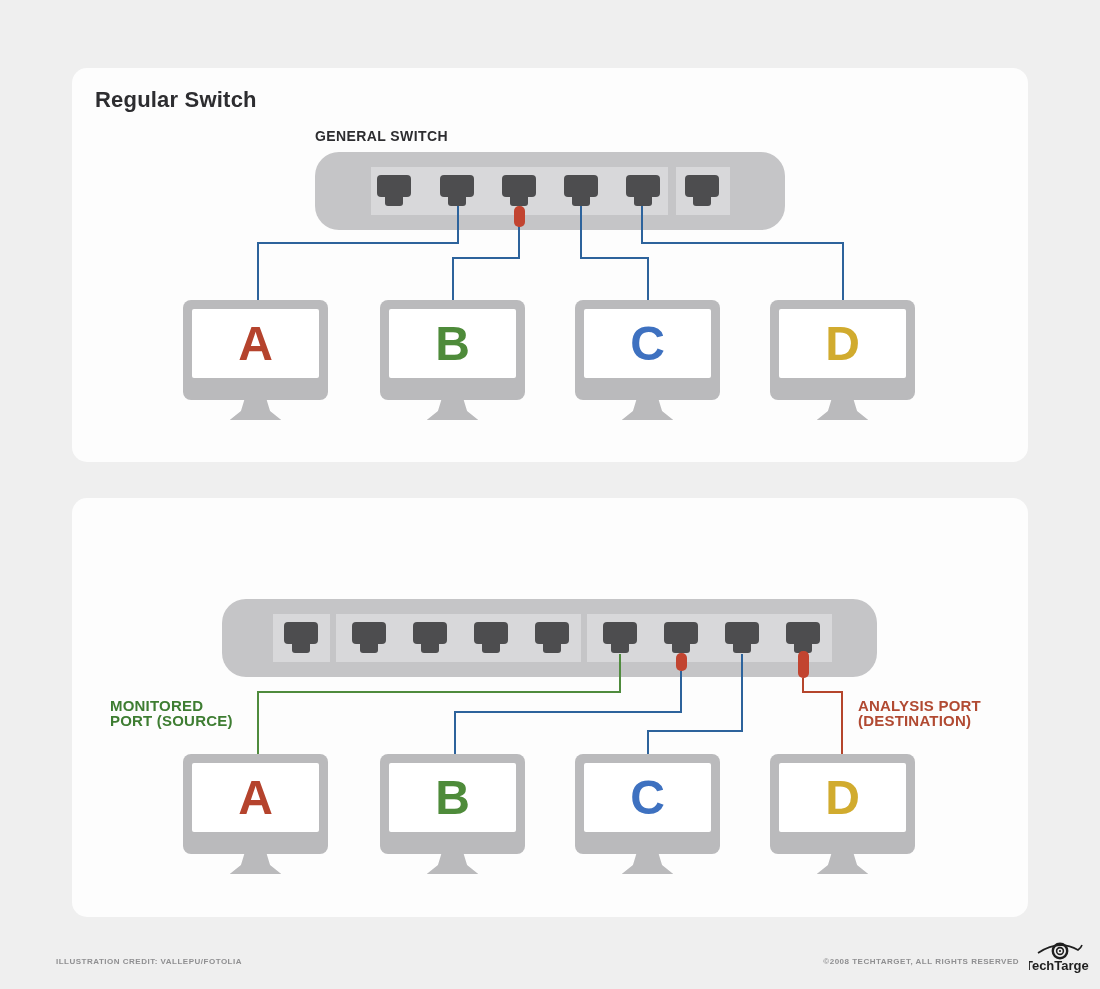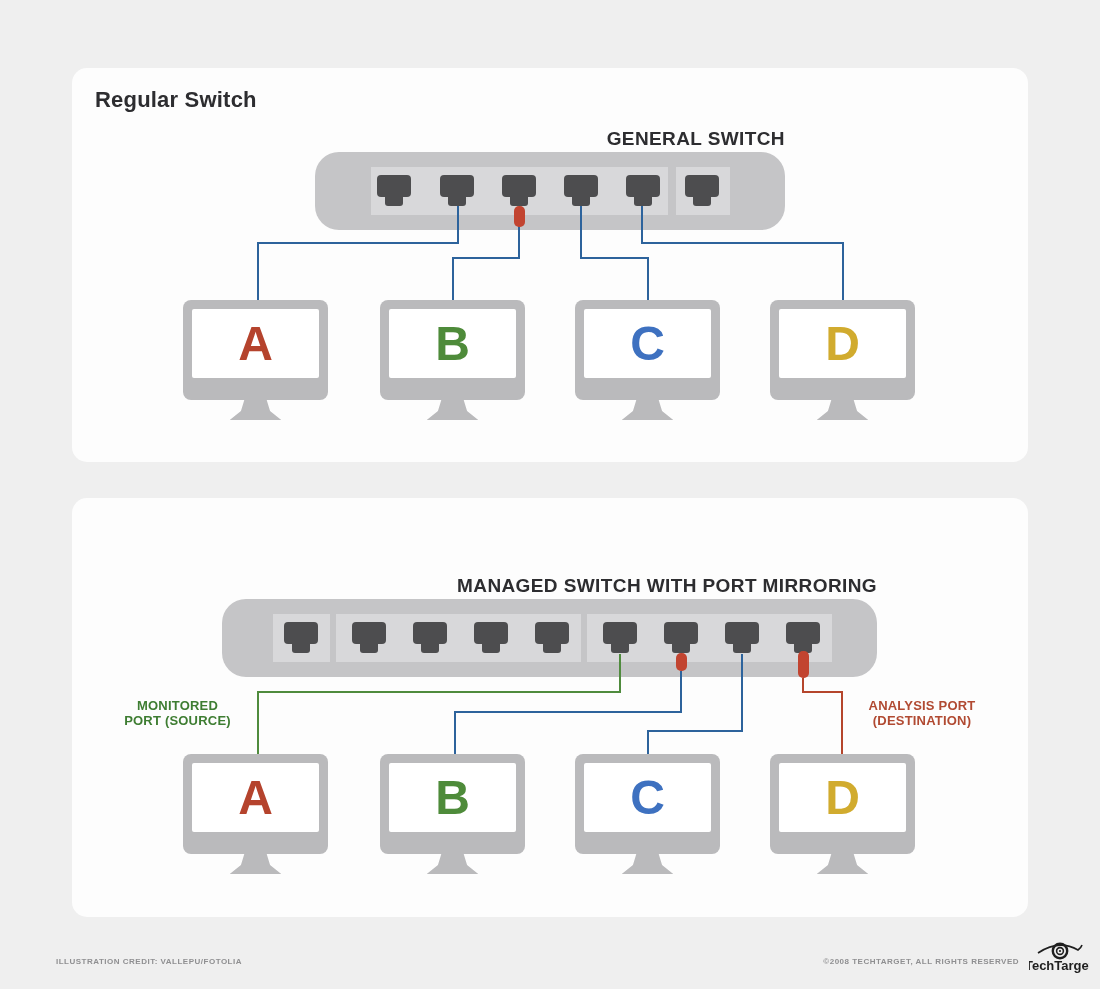--- a/index.html
+++ b/index.html
@@ -1,50 +1,49 @@
 <!DOCTYPE html>
 <html><head>
 <meta charset="utf-8">
 <style>
   html,body{margin:0;padding:0;background:#efefef;}
   .page{position:relative;width:1100px;height:989px;background:#efefef;overflow:hidden;
         font-family:"Liberation Sans",sans-serif;}
   .card{position:absolute;background:#fdfdfd;border-radius:15px;z-index:0;}
   .section-title{position:absolute;font-size:22px;font-weight:800;color:#2d2d30;z-index:7;letter-spacing:.2px;}
-  .switch-label{position:absolute;font-size:19px;font-weight:800;color:#2d2d30;text-align:right;z-index:7;letter-spacing:.4px;}
+  .switch-label{position:absolute;font-size:14px;font-weight:800;color:#2d2d30;text-align:left;z-index:7;letter-spacing:.4px;}
   .chassis{position:absolute;background:#c5c5c7;border-radius:24px;z-index:1;}
   .panel{position:absolute;background:#d8d8da;z-index:2;}
   .port{position:absolute;width:34px;height:22px;background:#4d4d4f;border-radius:4px;z-index:3;}
   .port::after{content:'';position:absolute;left:8px;top:21px;width:18px;height:10px;background:#4d4d4f;border-radius:0 0 3px 3px;}
   .stub{position:absolute;width:11px;background:#c24430;border-radius:5px;z-index:5;}
   svg.wires{position:absolute;left:0;top:0;z-index:4;pointer-events:none;}
   svg.wires polyline{fill:none;stroke-width:2px;}
   .monitor{position:absolute;width:145px;height:100px;background:#bababc;border-radius:8px;z-index:6;}
   .screen{position:absolute;left:9px;top:9px;width:127px;height:69px;background:#ffffff;border-radius:2px;
           display:flex;align-items:center;justify-content:center;}
   .letter{font-size:48px;font-weight:800;line-height:1;}
   .stand{position:absolute;width:56px;height:20px;background:#bababc;z-index:6;
          clip-path:polygon(30% 0,70% 0,76% 55%,96% 100%,4% 100%,24% 55%);}
-  .annotation{position:absolute;font-size:13px;font-weight:800;line-height:15px;text-align:center;
+  .annotation{position:absolute;font-size:15px;font-weight:800;line-height:15px;text-align:left;
               white-space:pre-line;z-index:7;letter-spacing:.2px;}
   .footer-text{position:absolute;font-size:8px;font-weight:700;color:#8f8f91;letter-spacing:.5px;z-index:7;padding-left:20px;}
   .logo{position:absolute;z-index:7;}
 </style>
 </head>
 <body>
 
 <div class="page" id="page">
 
   <div class="card" style="left:72px;top:68px;width:956px;height:394px;"></div>
   <div class="card" style="left:72px;top:498px;width:956px;height:419px;"></div>
 
   <div class="section-title" style="left:95px;top:87px;">Regular Switch</div>
 
   <div class="switch-label" style="left:315px;top:128px;width:470px;">GENERAL SWITCH</div>
-  <div class="switch-label" style="left:222px;top:575px;width:655px;">MANAGED SWITCH WITH PORT MIRRORING</div>
 
   <div class="annotation" style="left:110px;top:698px;width:135px;color:#3e7d32;">MONITORED
 PORT (SOURCE)</div>
   <div class="annotation" style="left:858px;top:698px;width:128px;color:#b14a32;">ANALYSIS PORT
 (DESTINATION)</div>
 
   <svg class="wires" id="wires" width="1100" height="989">
       <polyline points="458,206 458,243 258,243 258,302" stroke="#2d639c"></polyline>
       <polyline points="519,225 519,258 453,258 453,302" stroke="#2d639c"></polyline>
       <polyline points="581,206 581,258 648,258 648,302" stroke="#2d639c"></polyline>

